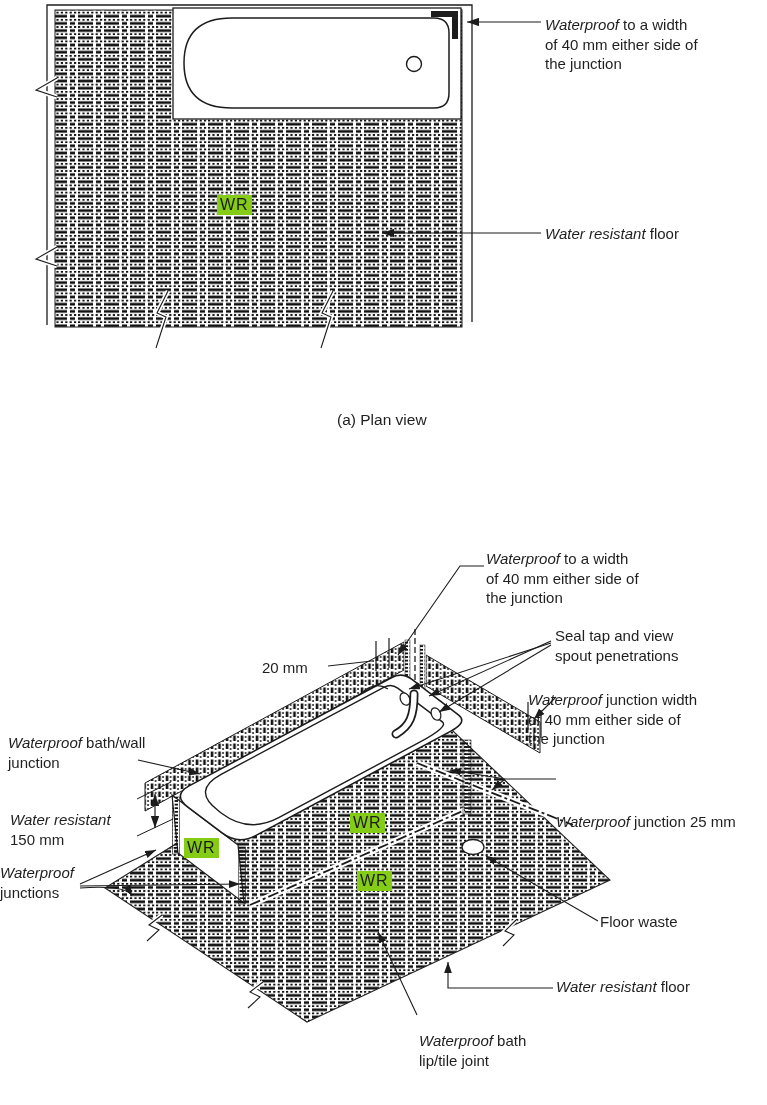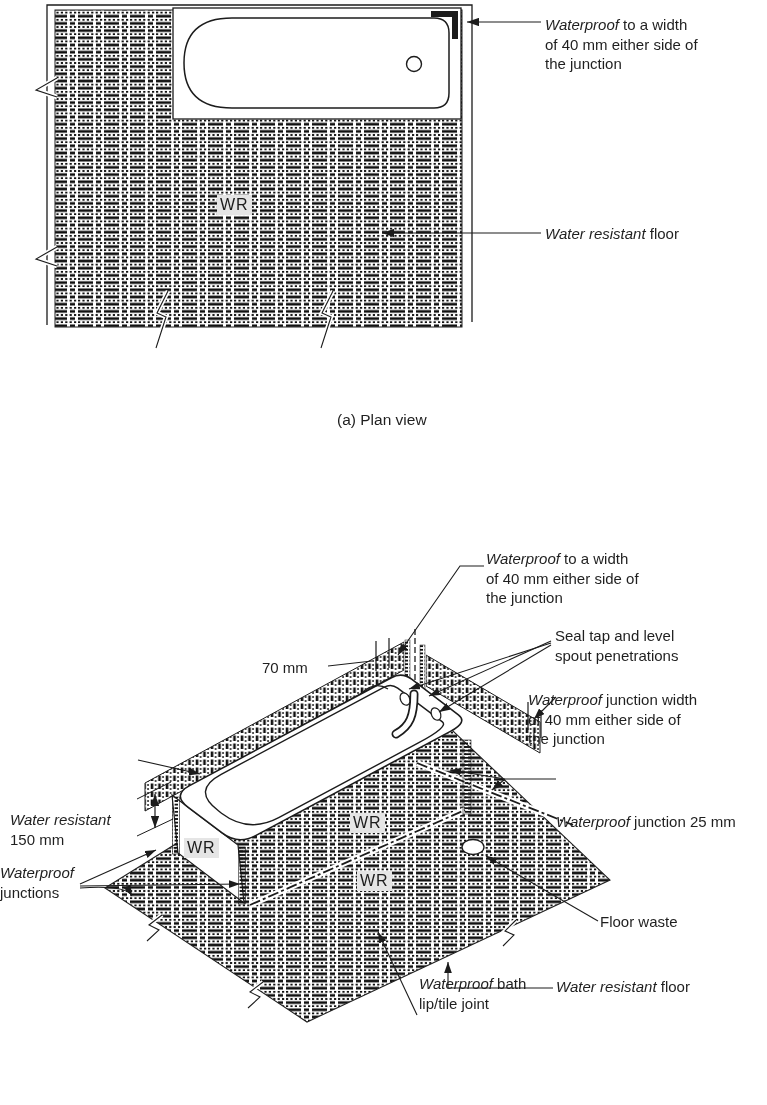--- a/index.html
+++ b/index.html
@@ -8,21 +8,21 @@
     font-family:Liberation Sans, sans-serif;color:#1f1f1f;overflow:hidden;
   }
   .canvas svg{position:absolute;left:0;top:0;}
   .lbl{
     position:absolute;font-size:15px;line-height:19.5px;color:#1f1f1f;
     white-space:nowrap;
   }
   .lbl .it{font-style:italic;}
   .caption{position:absolute;font-size:15.5px;color:#1f1f1f;white-space:nowrap;margin-top:44px;}
   .wrbox{
-    position:absolute;background:#e5e5e5;font-size:16px;line-height:20px;
+    position:absolute;background:#84cc16;font-size:16px;line-height:20px;
     padding:0 3px;color:#1c1c1c;letter-spacing:1px;
   }
 </style>
 </head>
 <body>
 
 <div class="canvas">
 
   <svg width="767" height="1105" viewBox="0 0 767 1105">
     <defs>
@@ -168,49 +168,53 @@
     </div>
   <div class="wrbox" style="left:217px;top:195px">WR</div>
   <div class="caption" style="left:337px;top:367px">(a) Plan view</div>
 
   <div class="lbl" style="left:486px;top:549px">
       <div><span class="it">Waterproof</span><span> to a width</span></div>
       <div><span>of 40 mm either side of</span></div>
       <div><span>the junction</span></div>
     </div>
   <div class="lbl" style="left:555px;top:626px">
-      <div><span>Seal tap and level</span></div>
+      <div><span>Seal tap and view</span></div>
       <div><span>spout penetrations</span></div>
     </div>
   <div class="lbl" style="left:528px;top:690px">
       <div><span class="it">Waterproof</span><span> junction width</span></div>
       <div><span>of 40 mm either side of</span></div>
       <div><span>the junction</span></div>
     </div>
   <div class="lbl" style="left:556px;top:812px">
       <div><span class="it">Waterproof</span><span> junction 25 mm</span></div>
     </div>
   <div class="lbl" style="left:262px;top:658px">
-      <div><span>70 mm</span></div>
+      <div><span>20 mm</span></div>
+    </div>
+  <div class="lbl" style="left:8px;top:733px">
+      <div><span class="it">Waterproof</span><span> bath/wall</span></div>
+      <div><span>junction</span></div>
     </div>
   <div class="lbl" style="left:10px;top:810px">
       <div><span class="it">Water resistant</span></div>
       <div><span>150 mm</span></div>
     </div>
   <div class="lbl" style="left:0px;top:863px">
       <div><span class="it">Waterproof</span></div>
       <div><span>junctions</span></div>
     </div>
   <div class="lbl" style="left:600px;top:912px">
       <div><span>Floor waste</span></div>
     </div>
   <div class="lbl" style="left:556px;top:977px">
       <div><span class="it">Water resistant</span><span> floor</span></div>
     </div>
-  <div class="lbl" style="left:419px;top:974px">
+  <div class="lbl" style="left:419px;top:1031px">
       <div><span class="it">Waterproof</span><span> bath</span></div>
       <div><span>lip/tile joint</span></div>
     </div>
 
   <div class="wrbox" style="left:350px;top:813px">WR</div>
   <div class="wrbox" style="left:184px;top:838px">WR</div>
   <div class="wrbox" style="left:357px;top:871px">WR</div>
 
   <div class="caption" style="left:317px;top:1083px">(b) Isometric view</div>
 </div>

